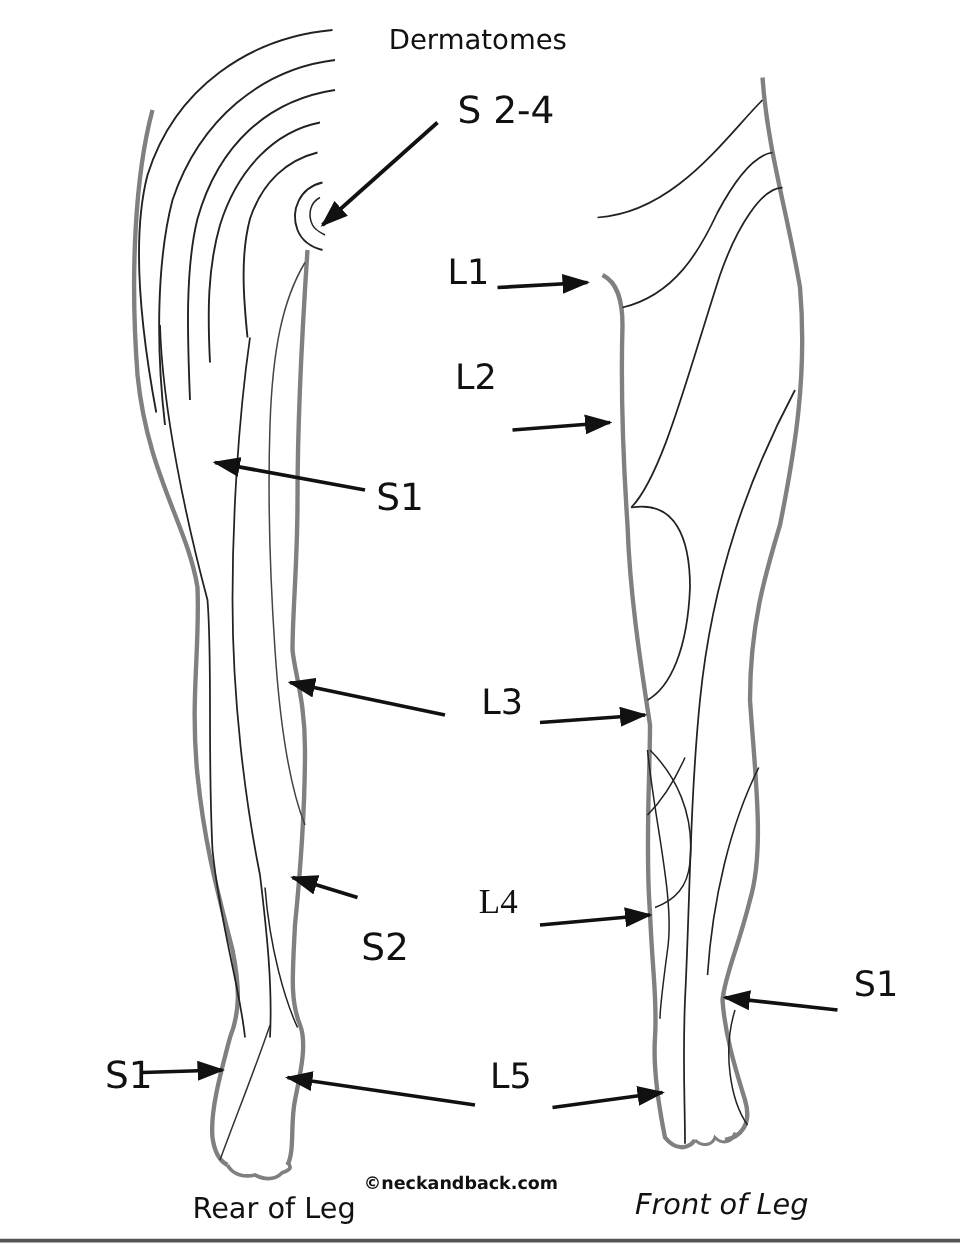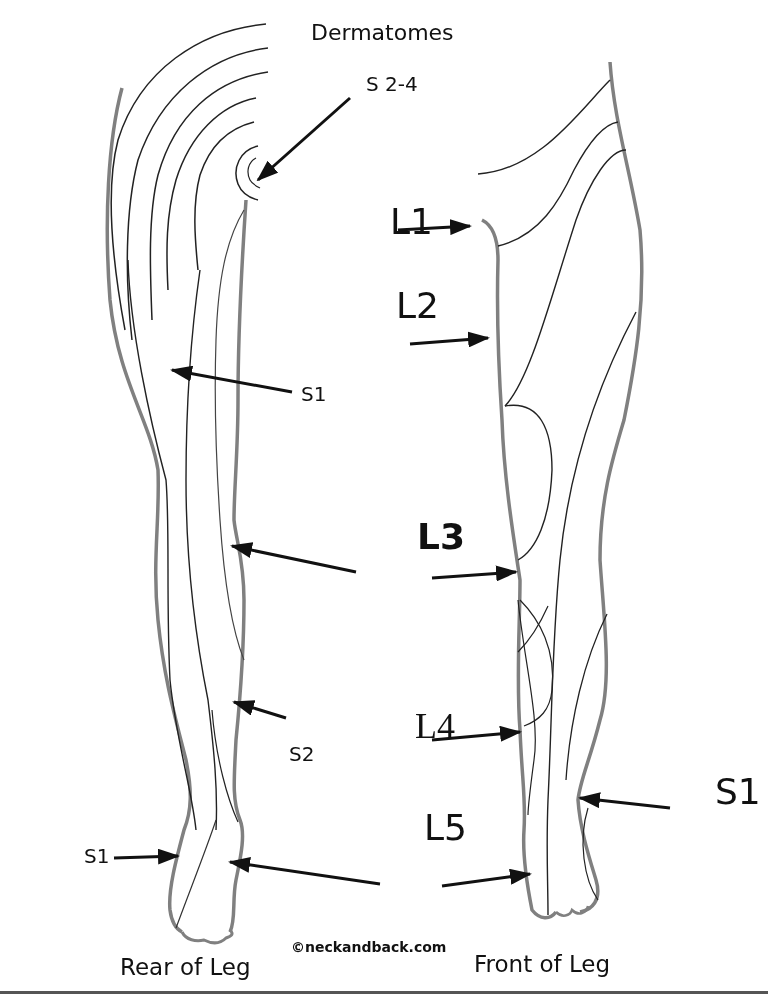--- a/index.html
+++ b/index.html
@@ -1,24 +1,24 @@
 <!DOCTYPE html>
 <html><head>
 <meta charset="utf-8">
 <style>
   html, body { margin: 0; padding: 0; background: #ffffff; }
   body { width: 768px; height: 994px; position: relative; overflow: hidden;
          font-family: "DejaVu Sans", "Liberation Sans", sans-serif; color: #111; }
   #canvas { position: absolute; left: 0; top: 0; width: 768px; height: 994px; }
   .lbl { position: absolute; white-space: nowrap; color: #111; line-height: 1; }
   .title { font-size: 22px; }
-  .big { font-size: 36px; margin-left: 32px; }
-  .med { font-size: 20px; }
+  .big { font-size: 28px; }
+  .med { font-size: 30px; }
   .small { font-size: 14px; font-weight: bold; }
-  .caption { font-size: 23px; }
+  .caption { font-size: 23px; margin-left: 34px; }
   .bottom-edge { position: absolute; left: 0; bottom: 0; width: 768px; height: 3px; background: #555; }
 </style>
 </head>
 <body>
 
 <svg id="canvas" viewBox="0 0 768 994" xmlns="http://www.w3.org/2000/svg">
   <defs>
     <marker id="ah" markerWidth="10" markerHeight="8" refX="9" refY="4" orient="auto" markerUnits="userSpaceOnUse">
       <path d="M0,0 L10,4 L0,8 z" fill="#111"></path>
     </marker>
@@ -87,23 +87,23 @@
     <line x1="380" y1="884" x2="230" y2="862" marker-end="url(#ahL)"></line>
     <line x1="442" y1="886" x2="530" y2="874" marker-end="url(#ahL)"></line>
   </g>
 </svg>
 
 <div class="lbl title" style="left:311px; top:22px;">Dermatomes</div>
 <div class="lbl med" style="left:366px; top:74px;">S 2-4</div>
 <div class="lbl big" style="left:358px; top:204px;">L1</div>
 <div class="lbl big" style="left:364px; top:288px;">L2</div>
 <div class="lbl med" style="left:301px; top:384px;">S1</div>
-<div class="lbl big" style="left:385px; top:519px;font-weight:bold;">L3</div>
+<div class="lbl big" style="left:385px; top:548px;">L3</div>
 <div class="lbl med" style="left:289px; top:744px;">S2</div>
 <div class="lbl big" style="left:383px; top:708px;font-family:Liberation Serif, serif;">L4</div>
 <div class="lbl big" style="left:683px; top:774px;">S1</div>
 <div class="lbl med" style="left:84px; top:846px;">S1</div>
-<div class="lbl big" style="left:392px; top:810px;">L5</div>
+<div class="lbl big" style="left:392px; top:847px;">L5</div>
 <div class="lbl small" style="left:291px; top:940px;">©neckandback.com</div>
 <div class="lbl caption" style="left:120px; top:956px;">Rear of Leg</div>
-<div class="lbl caption" style="left:474px; top:953px;">Front of Leg</div>
+<div class="lbl caption" style="left:474px; top:953px;font-style:italic;">Front of Leg</div>
 
 <div class="bottom-edge"></div>
 
 </body></html>

